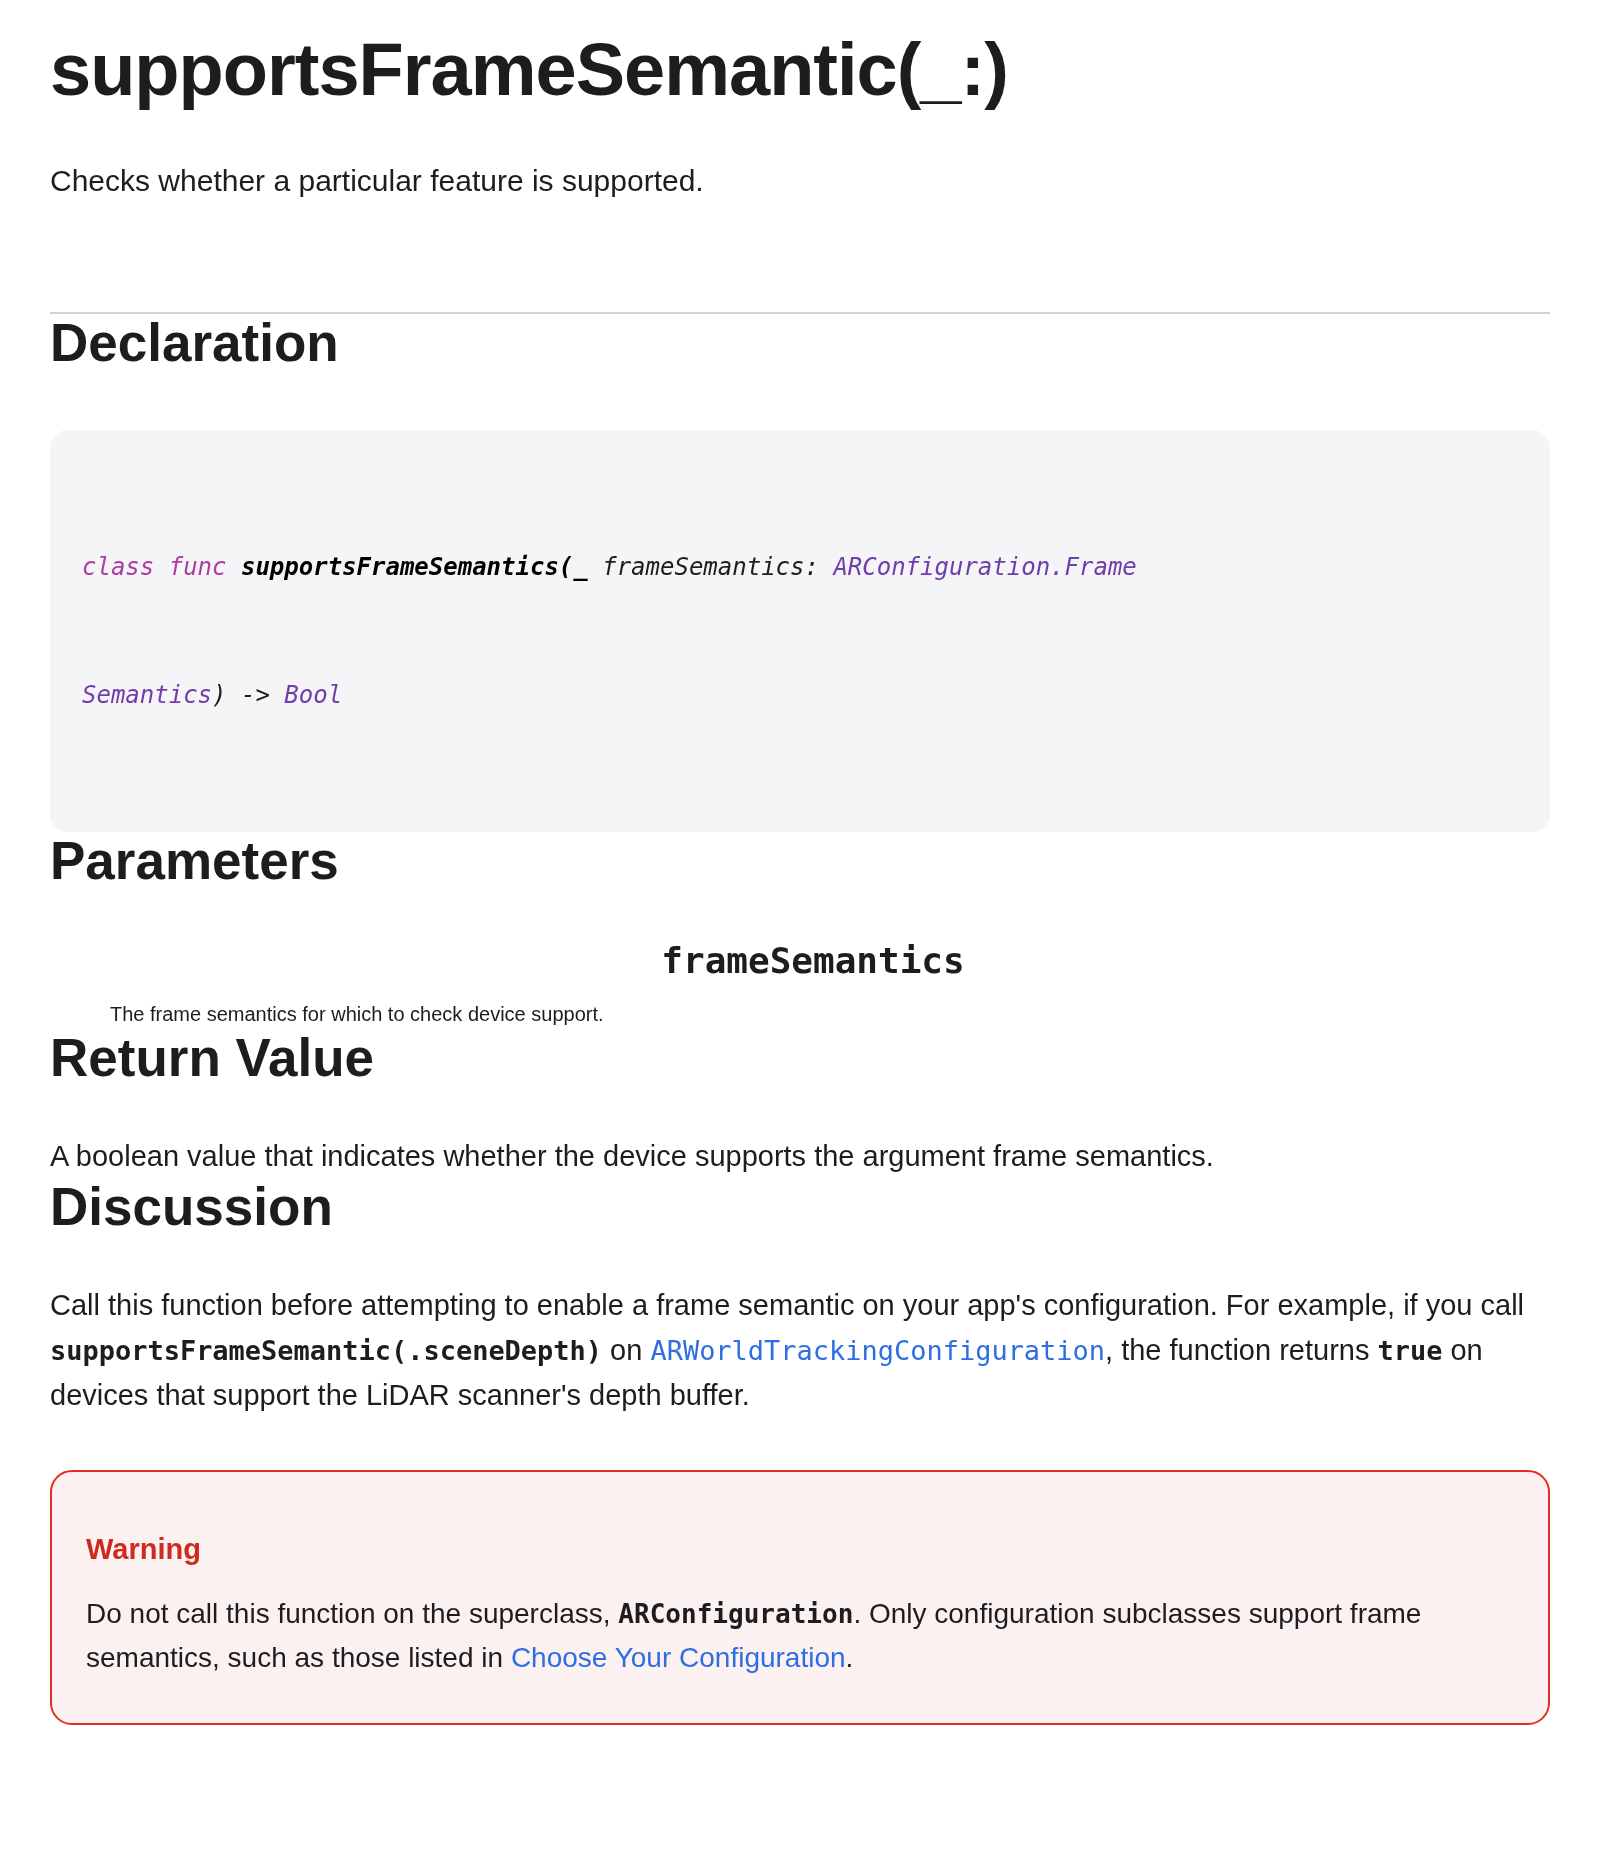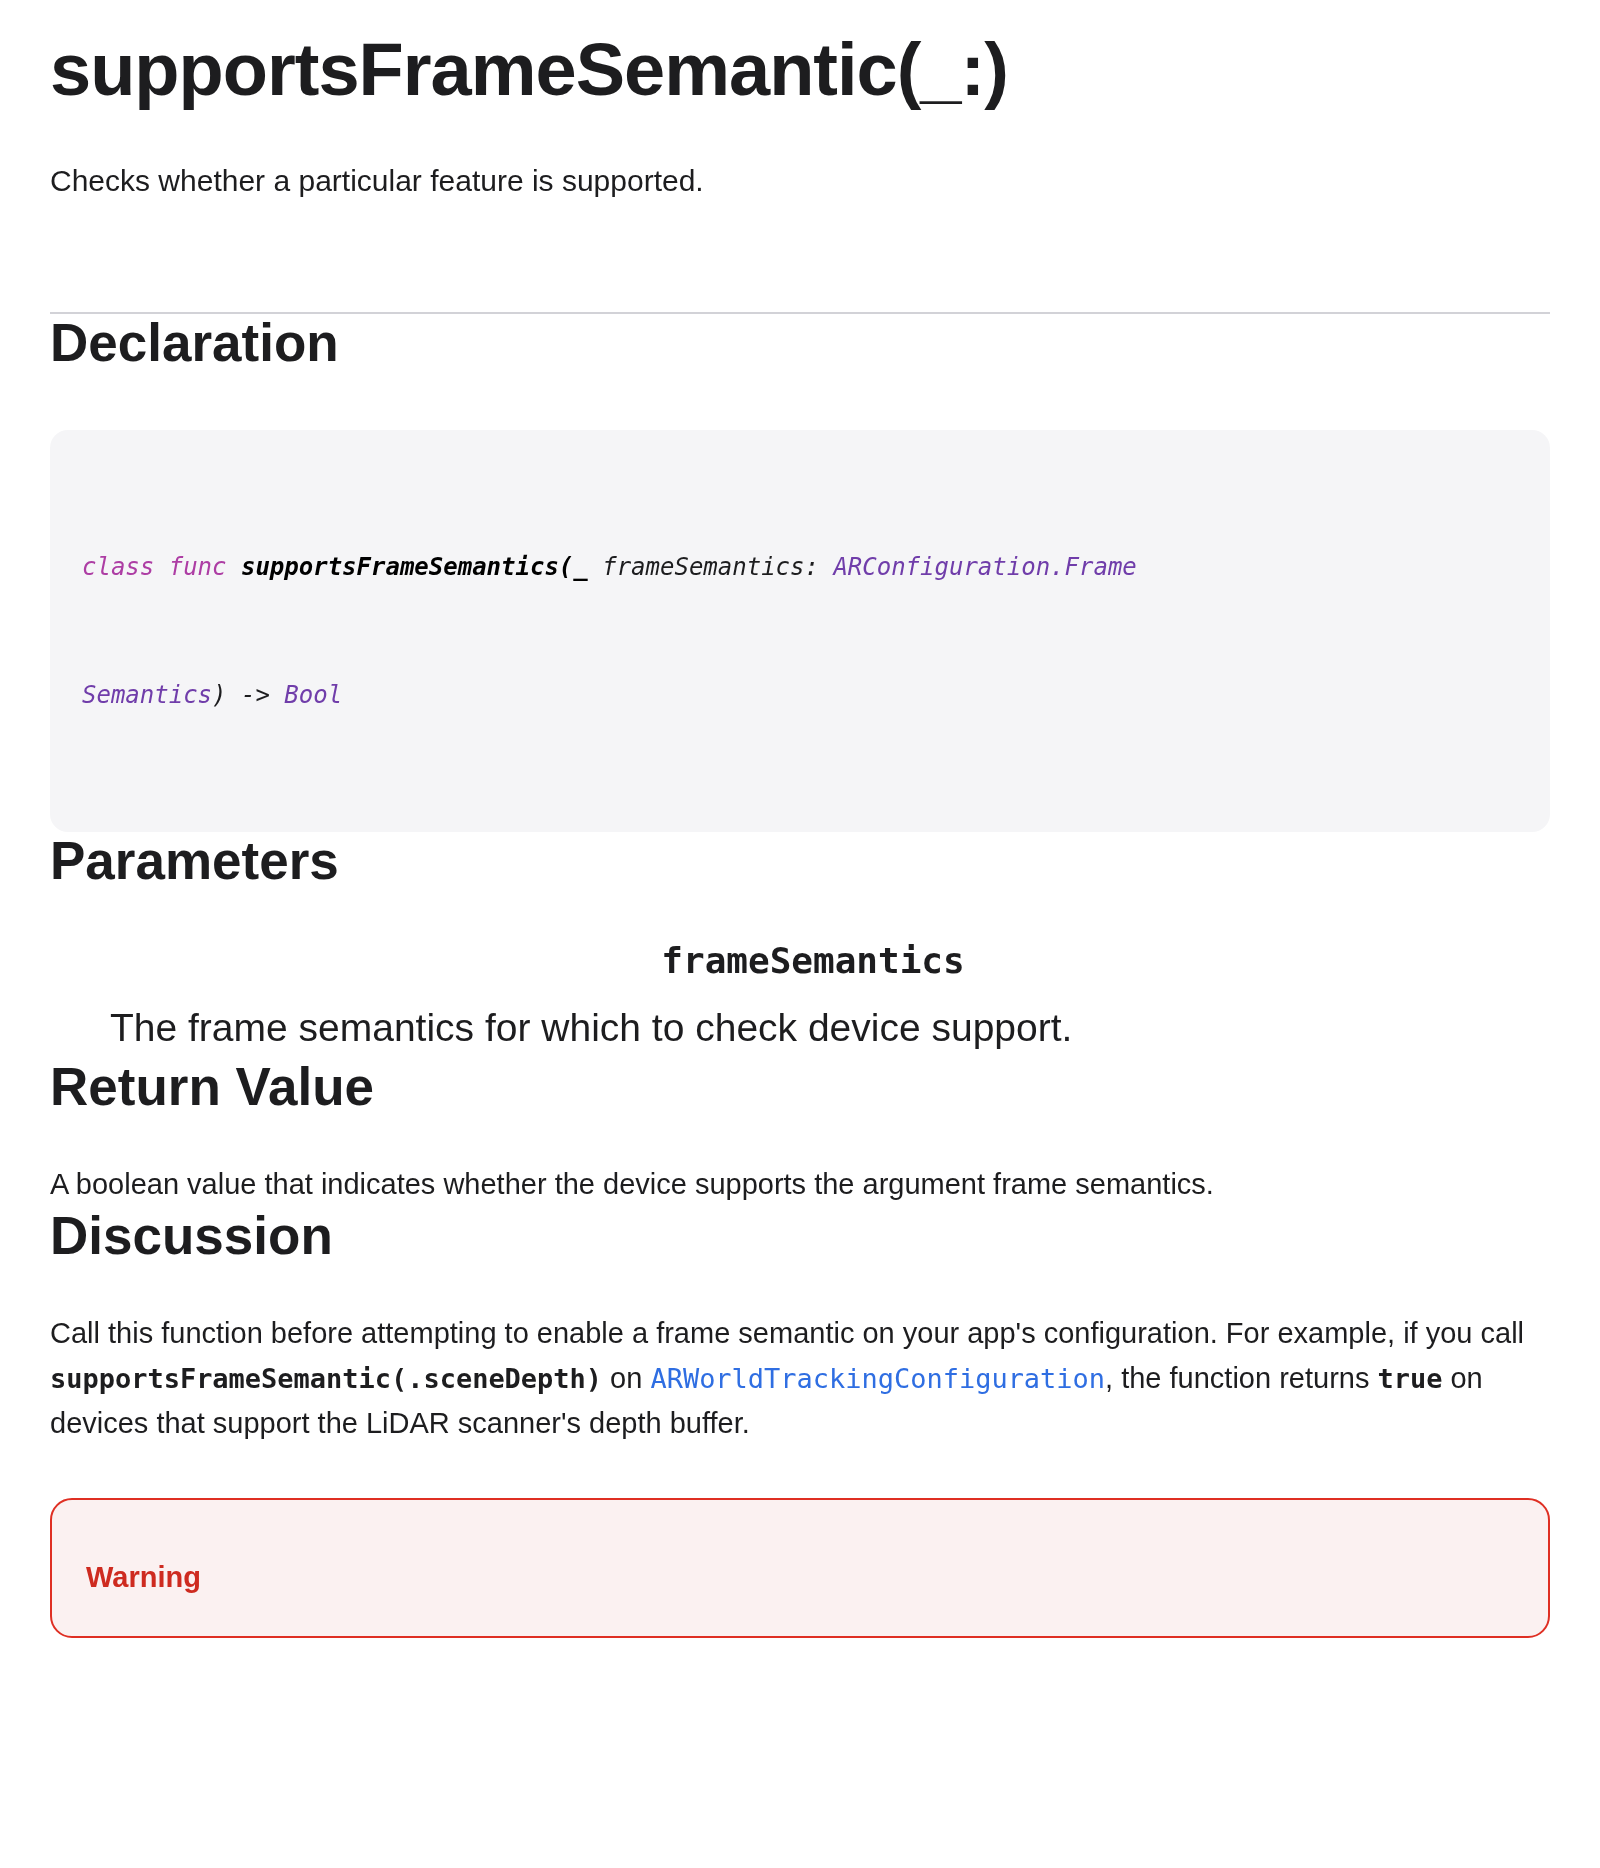--- a/index.html
+++ b/index.html
@@ -75,21 +75,21 @@
   .param-term{
     margin:50px 0 0 26px;
     font-family:"DejaVu Sans Mono", monospace;
     font-weight:700;
     font-size:36px;
     color:#1d1d1f;
     text-align:center;
   }
   .param-desc{
     margin:18px 0 0 60px;
-    font-size:39px;
+    font-size:20px;
     line-height:1.5;
   }
 
   p.body-text{
     font-size:29px;
     line-height:1.55;
     margin:46px 0 0 0;
   }
   code.inline-code{
     font-family:"DejaVu Sans Mono", monospace;
@@ -158,15 +158,16 @@
   <h2 class="section-heading h2-return">Return Value</h2>
 
   <p class="body-text">A boolean value that indicates whether the device supports the argument frame semantics.</p>
 
   <h2 class="section-heading h2-discussion">Discussion</h2>
 
   <p class="body-text"><span class="seg-plain">Call this function before attempting to enable a frame semantic on your app's configuration. For example, if you call </span><code class="inline-code">supportsFrameSemantic(.sceneDepth)</code><span class="seg-plain"> on </span><a class="inline-code-link">ARWorldTrackingConfiguration</a><span class="seg-plain">, the function returns </span><code class="inline-code">true</code><span class="seg-plain"> on devices that support the LiDAR scanner's depth buffer.</span></p>
 
   <aside class="warning-box">
     <p class="warning-title">Warning</p>
+    <p class="warning-text"><span class="seg-plain">Do not call this function on the superclass, </span><code class="inline-code">ARConfiguration</code><span class="seg-plain">. Only configuration subclasses support frame semantics, such as those listed in </span><a class="text-link">Choose Your Configuration</a><span class="seg-plain">.</span></p>
   </aside>
 
 </div>
 
 </body></html>

